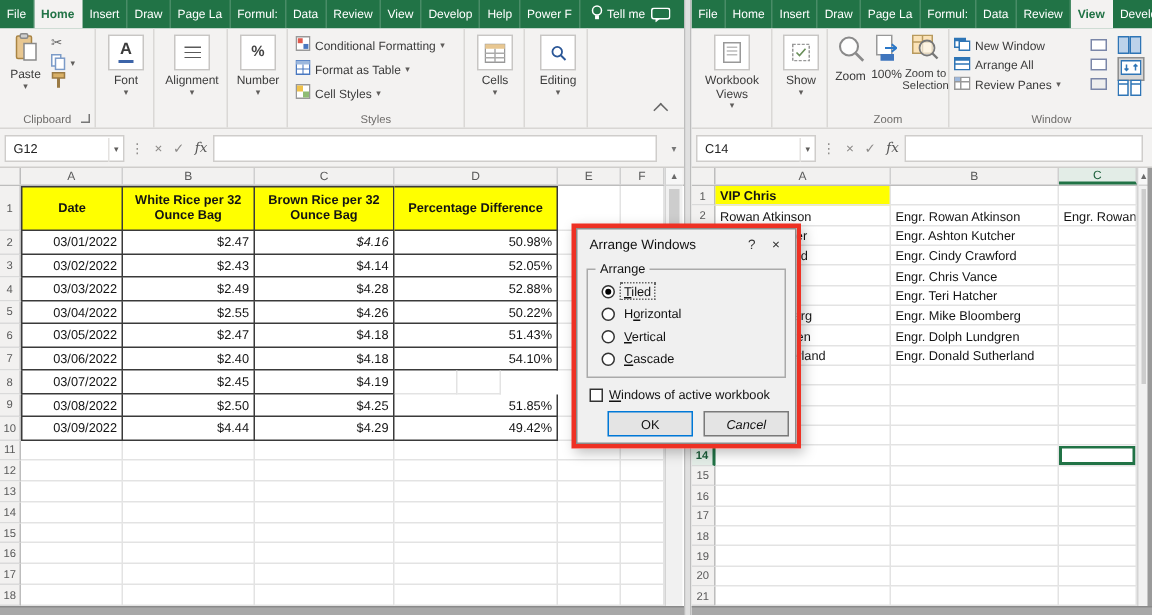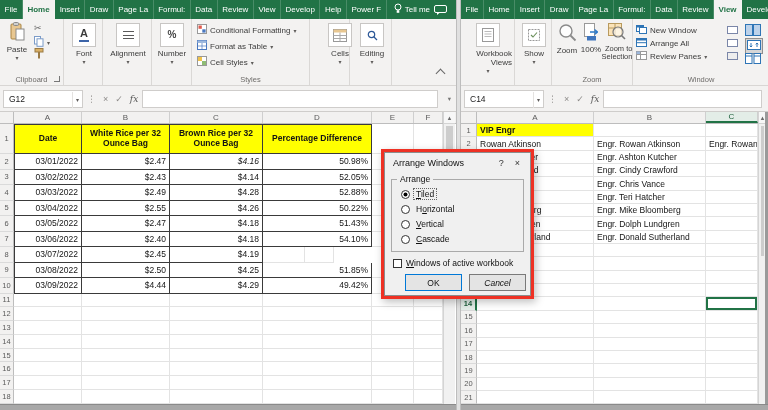--- a/index.html
+++ b/index.html
@@ -21,21 +21,21 @@
   .chatic { margin-left:auto; margin-right:9px; display:flex; align-items:center; }
 
   
   .ribbon { position:absolute; left:0; right:0; top:19px; height:67px; background:#f3f2f1;
     border-bottom:1px solid #d8d6d4; font-size:8px; color:#3b3b3b; }
   .rgroup { position:absolute; top:0; bottom:0; border-right:1px solid #dad8d6; }
   .glabel { position:absolute; bottom:1px; left:0; right:0; text-align:center; font-size:7.5px; color:#6e6c6a; }
   .ibox { width:24px; height:24px; background:#fff; border:1px solid #c8c6c4;
     display:flex; align-items:center; justify-content:center; }
   .vbtn { position:absolute; display:flex; flex-direction:column; align-items:center; text-align:center; line-height:1.15; }
-  .vbtn .lbl { margin-top:2px;text-align:right; }
+  .vbtn .lbl { margin-top:2px; }
   .dd { font-size:6px; color:#5f5d5b; line-height:1; margin-top:1px; }
   .srow { position:absolute; display:flex; align-items:center; gap:3px; white-space:nowrap; }
   .fontA { font-weight:700; font-size:11px; color:#3b3b3b; border-bottom:2px solid #3c64a8; padding:0 1px; line-height:1.05; }
   .alignbars { width:11px; height:8px; background:repeating-linear-gradient(to bottom,#5a5a5a 0 1px,transparent 1px 3.5px); }
   .pct { font-size:10px; font-weight:700; color:#444; }
   .chev-up { position:absolute; width:7px; height:7px; border-left:1.5px solid #666; border-top:1.5px solid #666;
     transform:rotate(45deg); }
   .launcher { position:absolute; width:6px; height:6px; border-right:1px solid #777; border-bottom:1px solid #777; }
   .minirect { border:1px solid #7a86a8; background:#fff; }
 
@@ -224,21 +224,21 @@
                 <rect x="1" y="1" width="4" height="4" fill="#f0c24b"></rect>
                 <rect x="5" y="5" width="4" height="4" fill="#8fbc74"></rect>
               </svg></span>
           <span>Cell Styles</span>
           <span class="dd">▾</span>
         </div>
         <div class="glabel">Styles</div>
       </div>
 
       <div class="rgroup" style="left:310px;width:40px">
-        <div class="vbtn" style="left:17px;top:4px;width:26px">
+        <div class="vbtn" style="left:7px;top:4px;width:26px">
           <span class="ibox">
               <svg width="14" height="13" viewBox="0 0 14 13">
                 <rect x="0.5" y="0.5" width="13" height="12" fill="#fff" stroke="#999"></rect>
                 <rect x="0.5" y="0.5" width="13" height="3" fill="#e8c791"></rect>
                 <line x1="0.5" y1="6.5" x2="13.5" y2="6.5" stroke="#aaa"></line>
                 <line x1="0.5" y1="9.5" x2="13.5" y2="9.5" stroke="#aaa"></line>
                 <line x1="7" y1="3.5" x2="7" y2="12.5" stroke="#aaa"></line>
               </svg>
             </span>
           <span class="lbl">Cells</span>
@@ -611,21 +611,21 @@
     <div class="grid">
       <div class="chrow">
         <div class="corner" style="width:16px"></div>
         <div class="ch" style="width:117px">A</div>
         <div class="ch" style="width:112px">B</div>
         <div class="ch sel-col" style="width:52px">C</div>
       </div>
       <div class="gbody" id="right-grid-body">
           <div class="grow" style="height: 13.35px;">
             <div class="rowhead" style="width: 16px;">1</div>
-            <div class="cell txt yellow-a1" style="width: 117px;">VIP Engr</div>
+            <div class="cell txt yellow-a1" style="width: 117px;">VIP Chris</div>
             <div class="cell txt" style="width: 112px;"></div>
             <div class="cell txt" style="width: 52px;"></div>
           </div>
           <div class="grow" style="height: 13.35px;">
             <div class="rowhead" style="width: 16px;">2</div>
             <div class="cell txt" style="width: 117px;">Rowan Atkinson</div>
             <div class="cell txt" style="width: 112px;">Engr. Rowan Atkinson</div>
             <div class="cell txt" style="width: 52px;">Engr. Rowan Atkinson</div>
           </div>
           <div class="grow" style="height: 13.35px;">

